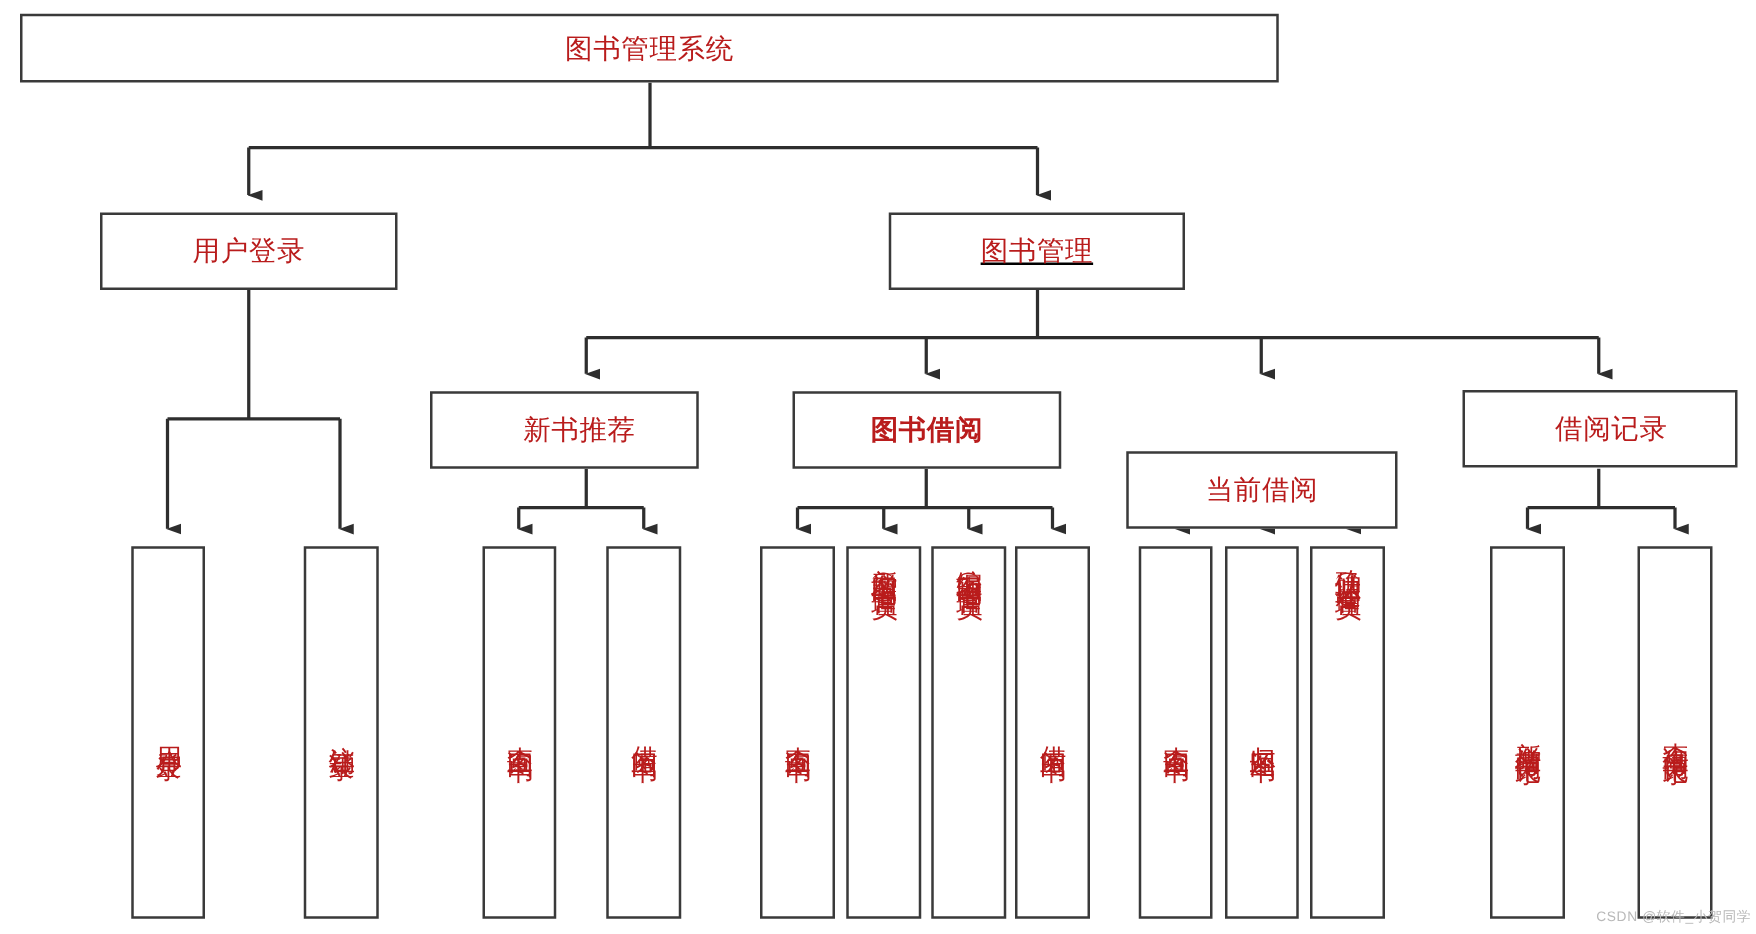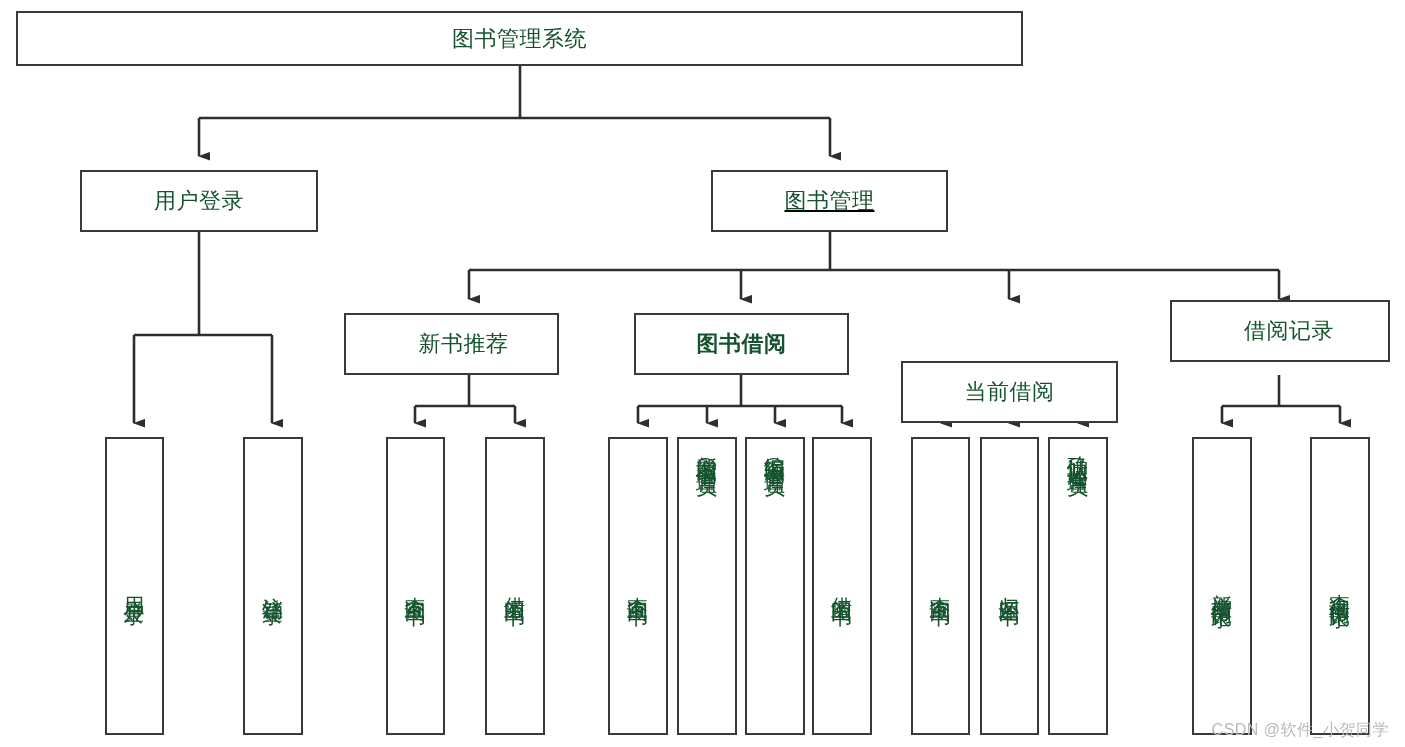--- a/index.html
+++ b/index.html
@@ -27,21 +27,21 @@
     position: absolute;
     box-sizing: border-box;
     background: #ffffff;
     border: 2.5px solid #3a3a3a;
     display: flex;
     align-items: center;
     justify-content: center;
     z-index: 2;
   }
   .node .lbl {
-    color: #14532d;
+    color: #b91c1c;
     font-size: 22px;
     line-height: 1.05;
     letter-spacing: 0.5px;
     white-space: nowrap;
   }
   .node.leaf {
     align-items: flex-start;
     justify-content: center;
     padding-top: 0;
   }
@@ -55,23 +55,23 @@
     -webkit-writing-mode: vertical-rl;
   }
   .node.leaf.v-mid {
     align-items: center;
   }
   .node.leaf.v-top {
     align-items: flex-start;
   }
   .watermark {
     position: absolute;
-    right: 16px;
+    right: 4px;
     bottom: 6px;
-    font-size: 16px;
+    font-size: 11px;
     color: #b9b9b9;
     letter-spacing: 0.5px;
     z-index: 3;
     white-space: nowrap;
   }
 </style>
 </head>
 <body>
 
 <div id="canvas">
@@ -139,21 +139,21 @@
 
   <div class="node" style="left:344px; top:313px; width:215px; height:62px;padding-left:24px;">
     <span class="lbl">新书推荐</span>
   </div>
   <div class="node" style="left:634px; top:313px; width:215px; height:62px;font-weight:bold;">
     <span class="lbl">图书借阅</span>
   </div>
   <div class="node" style="left:901px; top:313px; width:217px; height:62px;margin-top:48px;">
     <span class="lbl">当前借阅</span>
   </div>
-  <div class="node" style="left:1170px; top:300px; width:220px; height:62px;padding-left:18px;">
+  <div class="node" style="left:1170px; top:312px; width:220px; height:62px;padding-left:18px;">
     <span class="lbl">借阅记录</span>
   </div>
 
   <div class="node leaf v-mid" style="left:105px; top:437px; width:59px; height:298px;">
     <span class="lbl">用户登录</span>
   </div>
   <div class="node leaf v-mid" style="left:243px; top:437px; width:60px; height:298px;">
     <span class="lbl">注销登录</span>
   </div>
 

